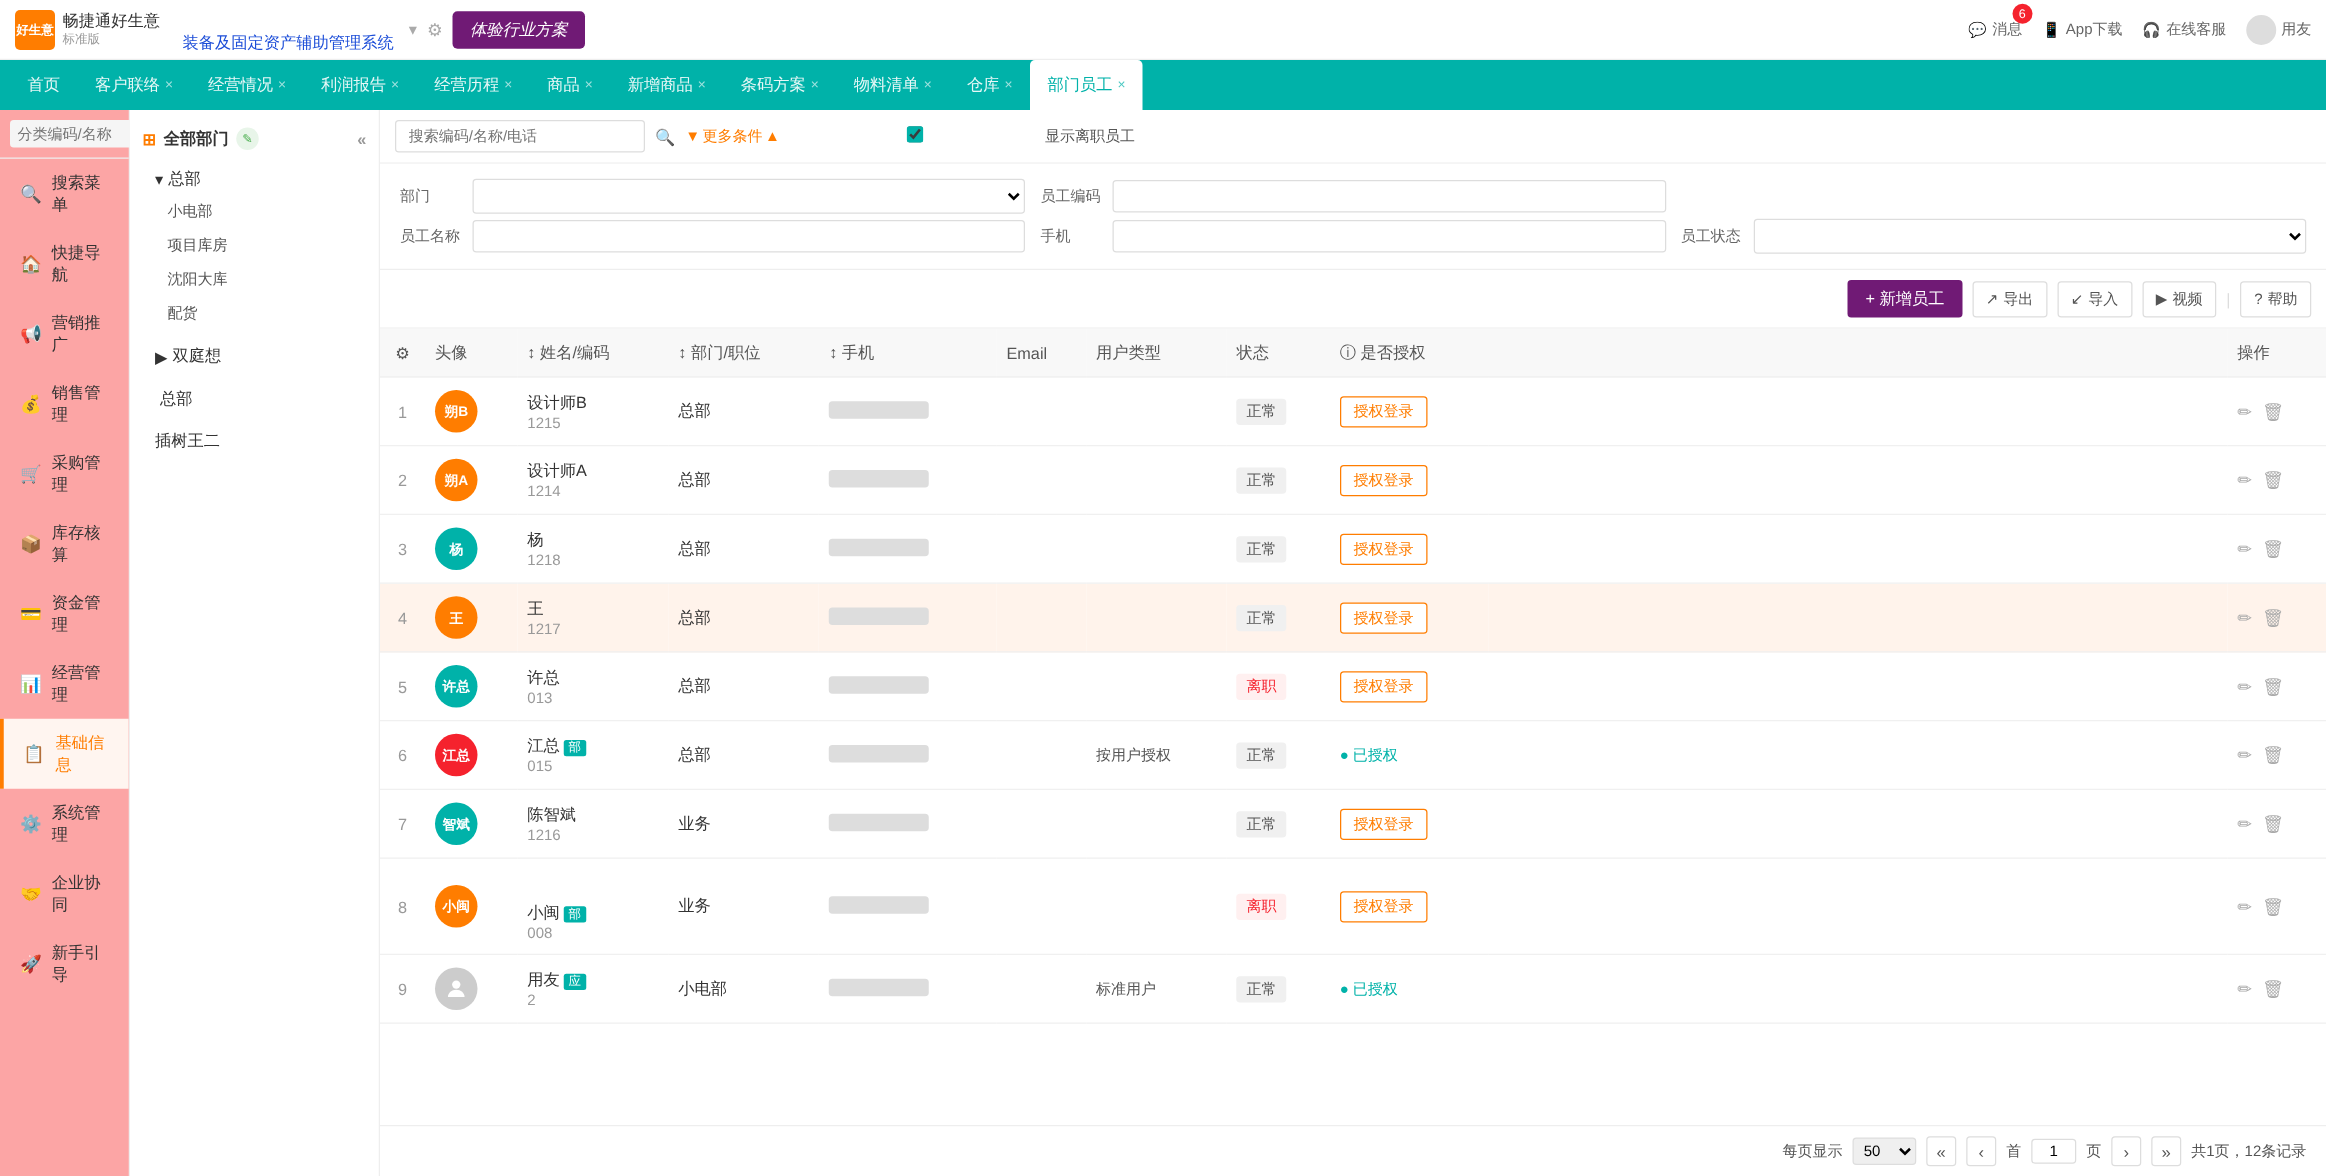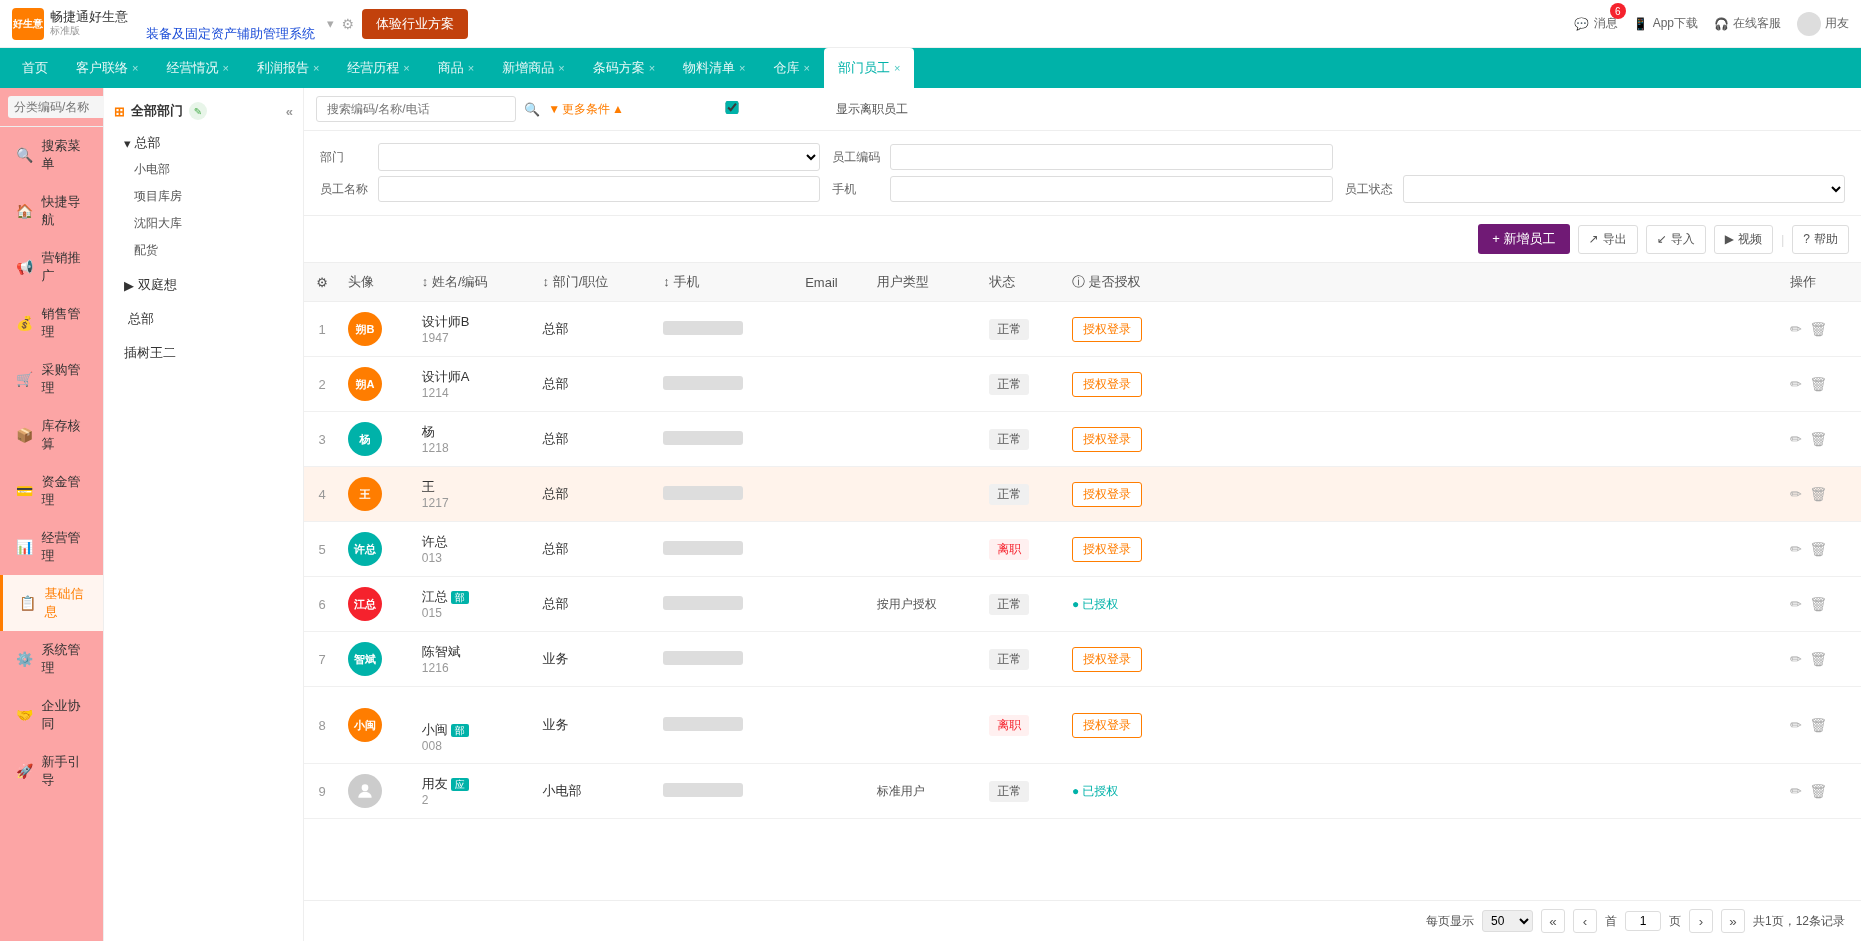--- a/index.html
+++ b/index.html
@@ -15,21 +15,21 @@
       border-bottom: 1px solid #eee;
       justify-content: space-between;
     }
     .top-bar-left { display: flex; align-items: center; gap: 8px; }
     .logo-area { display: flex; align-items: center; gap: 6px; }
     .logo-icon { width: 32px; height: 32px; background: #ff7d00; border-radius: 4px; display: flex; align-items: center; justify-content: center; color: white; font-size: 10px; font-weight: bold; }
     .logo-text { font-size: 13px; color: #333; line-height: 1.2; }
     .logo-subtext { font-size: 10px; color: #999; }
     .top-bar-actions { display: flex; align-items: center; gap: 16px; }
     .top-bar-btn { display: flex; align-items: center; gap: 4px; font-size: 12px; color: #666; cursor: pointer; }
-    .trial-btn { background: #c2410c; color: white; padding: 6px 14px; border-radius: 4px; font-size: 13px; cursor: pointer; border: none; }
+    .trial-btn { background: #701a75; color: white; padding: 6px 14px; border-radius: 4px; font-size: 13px; cursor: pointer; border: none; font-style: italic; }
     .badge { background: #f5222d; color: white; border-radius: 50%; width: 16px; height: 16px; font-size: 10px; display: flex; align-items: center; justify-content: center; margin-left: -8px; margin-top: -8px; }
 
     
     .nav-tabs {
       background: #00b2a9;
       display: flex;
       align-items: center;
       height: 40px;
       padding: 0 8px;
       overflow-x: auto;
@@ -413,21 +413,21 @@
           </tr>
         </thead>
         <tbody id="table-body">
         <tr>
               <td style="text-align: center; color: rgb(153, 153, 153);">1</td>
               <td>
                 <div class="avatar" style="background-color: rgb(255, 125, 0); font-size: 11px;">朔B</div>
               </td>
               <td>
                 <div style="font-size:13px;color:#333;">设计师B</div>
-                <div style="font-size:12px;color:#999;">1947</div>
+                <div style="font-size:12px;color:#999;">1215</div>
               </td>
               <td>总部</td>
               <td><span class="blurred"></span></td>
               <td></td>
               <td style="color: rgb(85, 85, 85); font-size: 12px;"></td>
               <td><span class="status-normal">正常</span></td>
               <td><button class="btn-auth">授权登录</button></td>
               <td style="min-width: 400px;"></td>
               <td>
                 <div class="op-btns">

